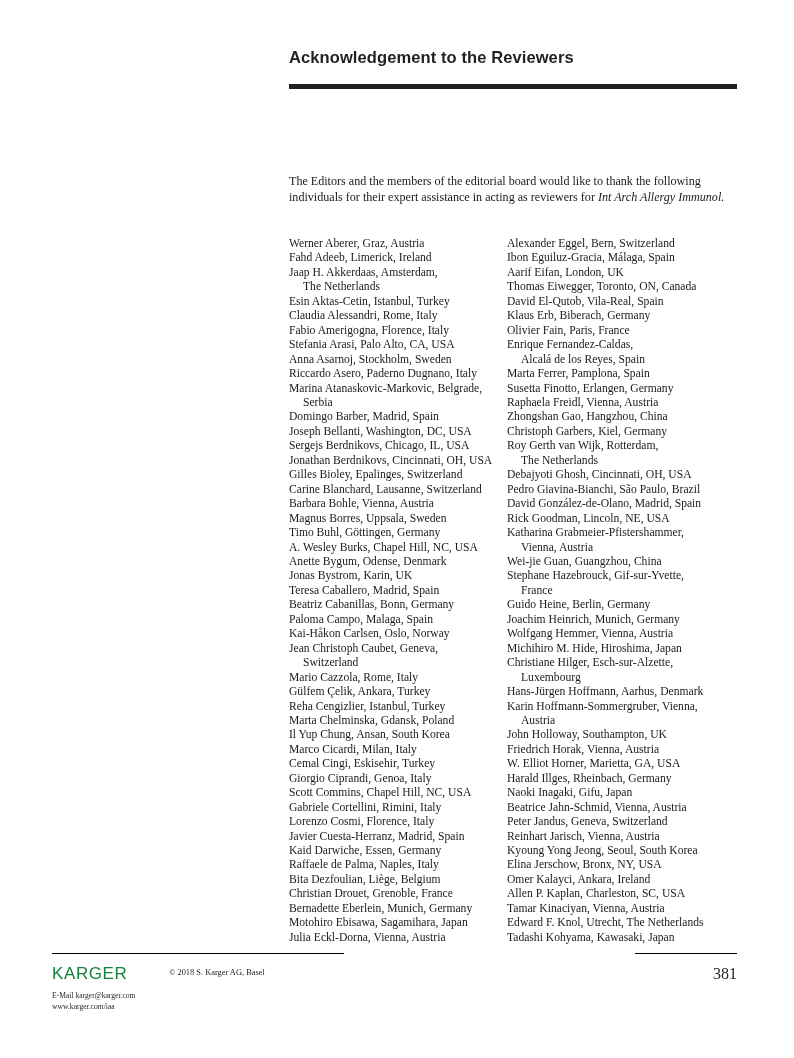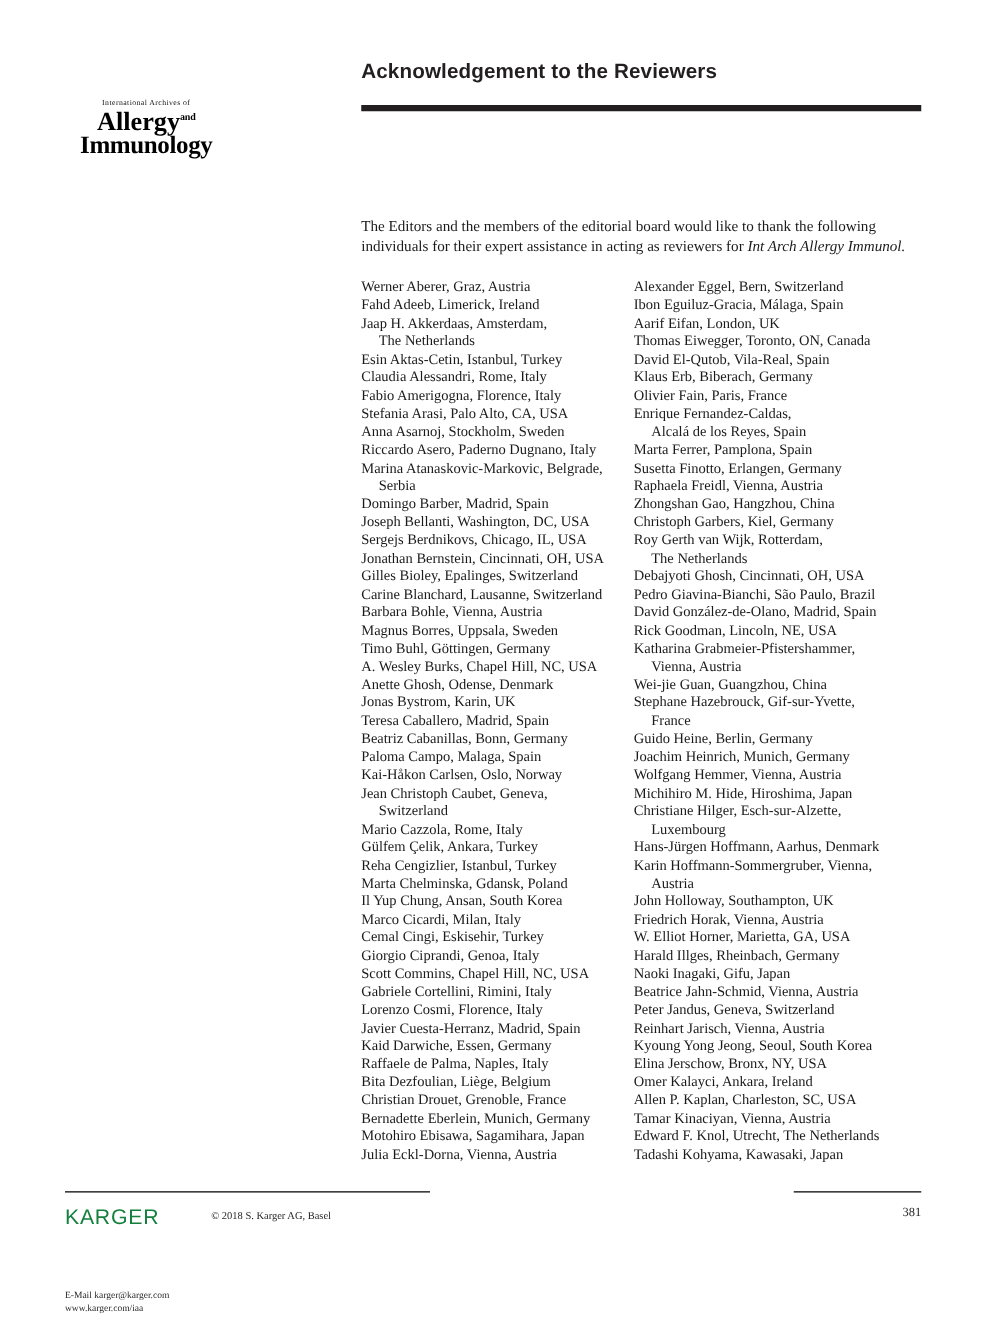--- a/index.html
+++ b/index.html
@@ -93,21 +93,21 @@
     text-align: left;
   }
   .intro em {
     font-style: italic;
   }
 
   
   .columns {
     position: absolute;
     left: 289px;
-    top: 223px;
+    top: 237px;
     width: 450px;
     display: flex;
     flex-direction: row;
     gap: 0;
   }
   .col {
     width: 218px;
     font-size: 11.6px;
     line-height: 14.45px;
     color: #1a1a1a;
@@ -153,44 +153,38 @@
     font-size: 8.4px;
     color: #231f20;
     white-space: nowrap;
   }
   .page-number {
     position: absolute;
     left: 635px;
     top: 965px;
     width: 102px;
     text-align: right;
-    font-size: 10px;
+    font-size: 16px;
     color: #231f20;
   }
   .contact {
     position: absolute;
     left: 52px;
     top: 991px;
     font-size: 7.6px;
     line-height: 10.5px;
     color: #231f20;
-    margin-top: 40px;
   }
   .contact div { white-space: nowrap; }
 </style>
 </head>
 <body>
 
 <div class="page">
 
-  <div class="masthead">
-    <div class="mh-line1">International Archives of</div>
-    <div class="mh-line2"><span>Allergy</span><span class="mh-and">and</span></div>
-    <div class="mh-line3">Immunology</div>
-  </div>
 
   <div class="doc-title">Acknowledgement to the Reviewers</div>
   <div class="title-rule"></div>
 
   <p class="intro"><span>The Editors and the members of the editorial board would like to thank the following individuals for their expert assistance in acting as reviewers for </span><em>Int Arch Allergy Immunol.</em></p>
 
   <div class="columns">
     <div class="col" id="left-col">
         <div class="name-line">Werner Aberer, Graz, Austria</div>
         <div class="name-line">Fahd Adeeb, Limerick, Ireland</div>
@@ -200,28 +194,28 @@
         <div class="name-line">Claudia Alessandri, Rome, Italy</div>
         <div class="name-line">Fabio Amerigogna, Florence, Italy</div>
         <div class="name-line">Stefania Arasi, Palo Alto, CA, USA</div>
         <div class="name-line">Anna Asarnoj, Stockholm, Sweden</div>
         <div class="name-line">Riccardo Asero, Paderno Dugnano, Italy</div>
         <div class="name-line">Marina Atanaskovic-Markovic, Belgrade,</div>
         <div class="name-line cont">Serbia</div>
         <div class="name-line">Domingo Barber, Madrid, Spain</div>
         <div class="name-line">Joseph Bellanti, Washington, DC, USA</div>
         <div class="name-line">Sergejs Berdnikovs, Chicago, IL, USA</div>
-        <div class="name-line">Jonathan Bernstein, Cincinnati, OH, USA</div>
+        <div class="name-line">Jonathan Berdnikovs, Cincinnati, OH, USA</div>
         <div class="name-line">Gilles Bioley, Epalinges, Switzerland</div>
         <div class="name-line">Carine Blanchard, Lausanne, Switzerland</div>
         <div class="name-line">Barbara Bohle, Vienna, Austria</div>
         <div class="name-line">Magnus Borres, Uppsala, Sweden</div>
         <div class="name-line">Timo Buhl, Göttingen, Germany</div>
         <div class="name-line">A. Wesley Burks, Chapel Hill, NC, USA</div>
-        <div class="name-line">Anette Ghosh, Odense, Denmark</div>
+        <div class="name-line">Anette Bygum, Odense, Denmark</div>
         <div class="name-line">Jonas Bystrom, Karin, UK</div>
         <div class="name-line">Teresa Caballero, Madrid, Spain</div>
         <div class="name-line">Beatriz Cabanillas, Bonn, Germany</div>
         <div class="name-line">Paloma Campo, Malaga, Spain</div>
         <div class="name-line">Kai-Håkon Carlsen, Oslo, Norway</div>
         <div class="name-line">Jean Christoph Caubet, Geneva,</div>
         <div class="name-line cont">Switzerland</div>
         <div class="name-line">Mario Cazzola, Rome, Italy</div>
         <div class="name-line">Gülfem Çelik, Ankara, Turkey</div>
         <div class="name-line">Reha Cengizlier, Istanbul, Turkey</div>

